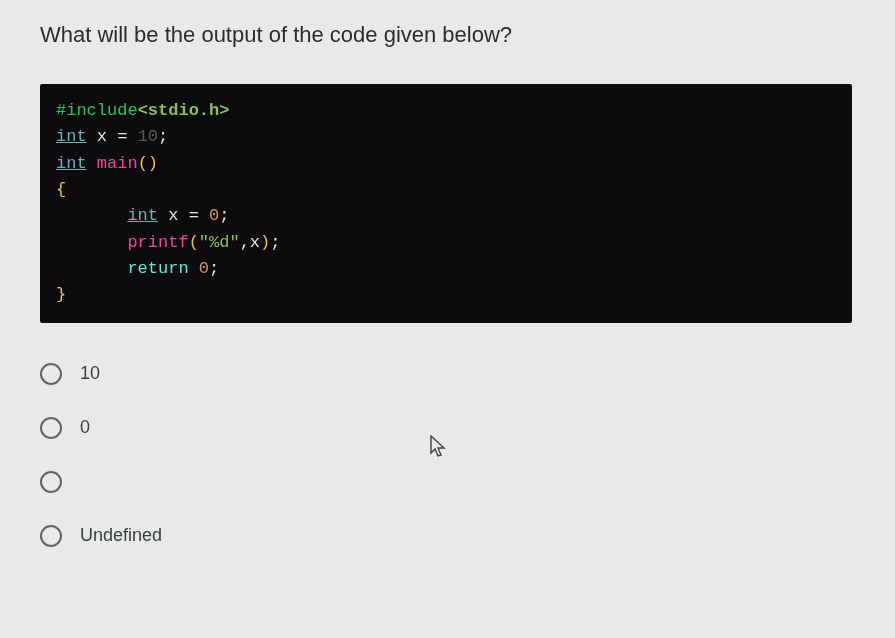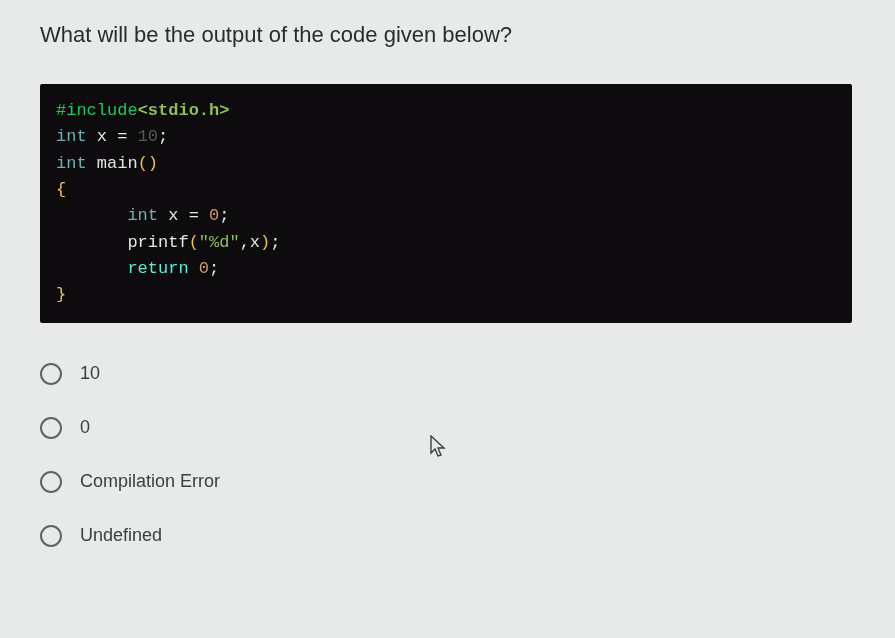--- a/index.html
+++ b/index.html
@@ -27,25 +27,25 @@
     font-family: "Courier New", Consolas, monospace;
     font-size: 17px;
     line-height: 1.55;
     padding: 14px 16px 14px 16px;
     width: 812px;
     white-space: pre;
     border-radius: 2px;
     margin-bottom: 22px;
   }
   .tok-pp   { color: #22c55e; }   
-  .tok-type { color: #6fb0b0; }   
+  .tok-type { color: #6fb0b0; text-decoration: underline; }   
   .tok-id   { color: #e6e6e6; }   
   .tok-op   { color: #e6e6e6; }   
   .tok-num  { color: #d19a66; }   
-  .tok-fn   { color: #e5e5e5; }   
+  .tok-fn   { color: #ec4899; }   
   .tok-kw   { color: #5eead4; }   
   .tok-br   { color: #e8c15a; }   
   .tok-str  { color: #8fbf5a; }   
   .tok-inc  { color: #8fbf5a; font-weight: bold; }   
   .tok-dim  { color: #5a5a5a; }   
 
   .options { padding-top: 2px; }
   .option {
     display: flex;
     align-items: center;
@@ -95,21 +95,20 @@
     <div class="option">
       <span class="radio"></span>
       <span class="option-label">10</span>
     </div>
     <div class="option">
       <span class="radio"></span>
       <span class="option-label">0</span>
     </div>
     <div class="option">
       <span class="radio"></span>
-      <span class="option-label">Compilation Error</span>
     </div>
     <div class="option">
       <span class="radio"></span>
       <span class="option-label">Undefined</span>
     </div>
   </div>
 
 </div>
 
 <div class="cursor">

